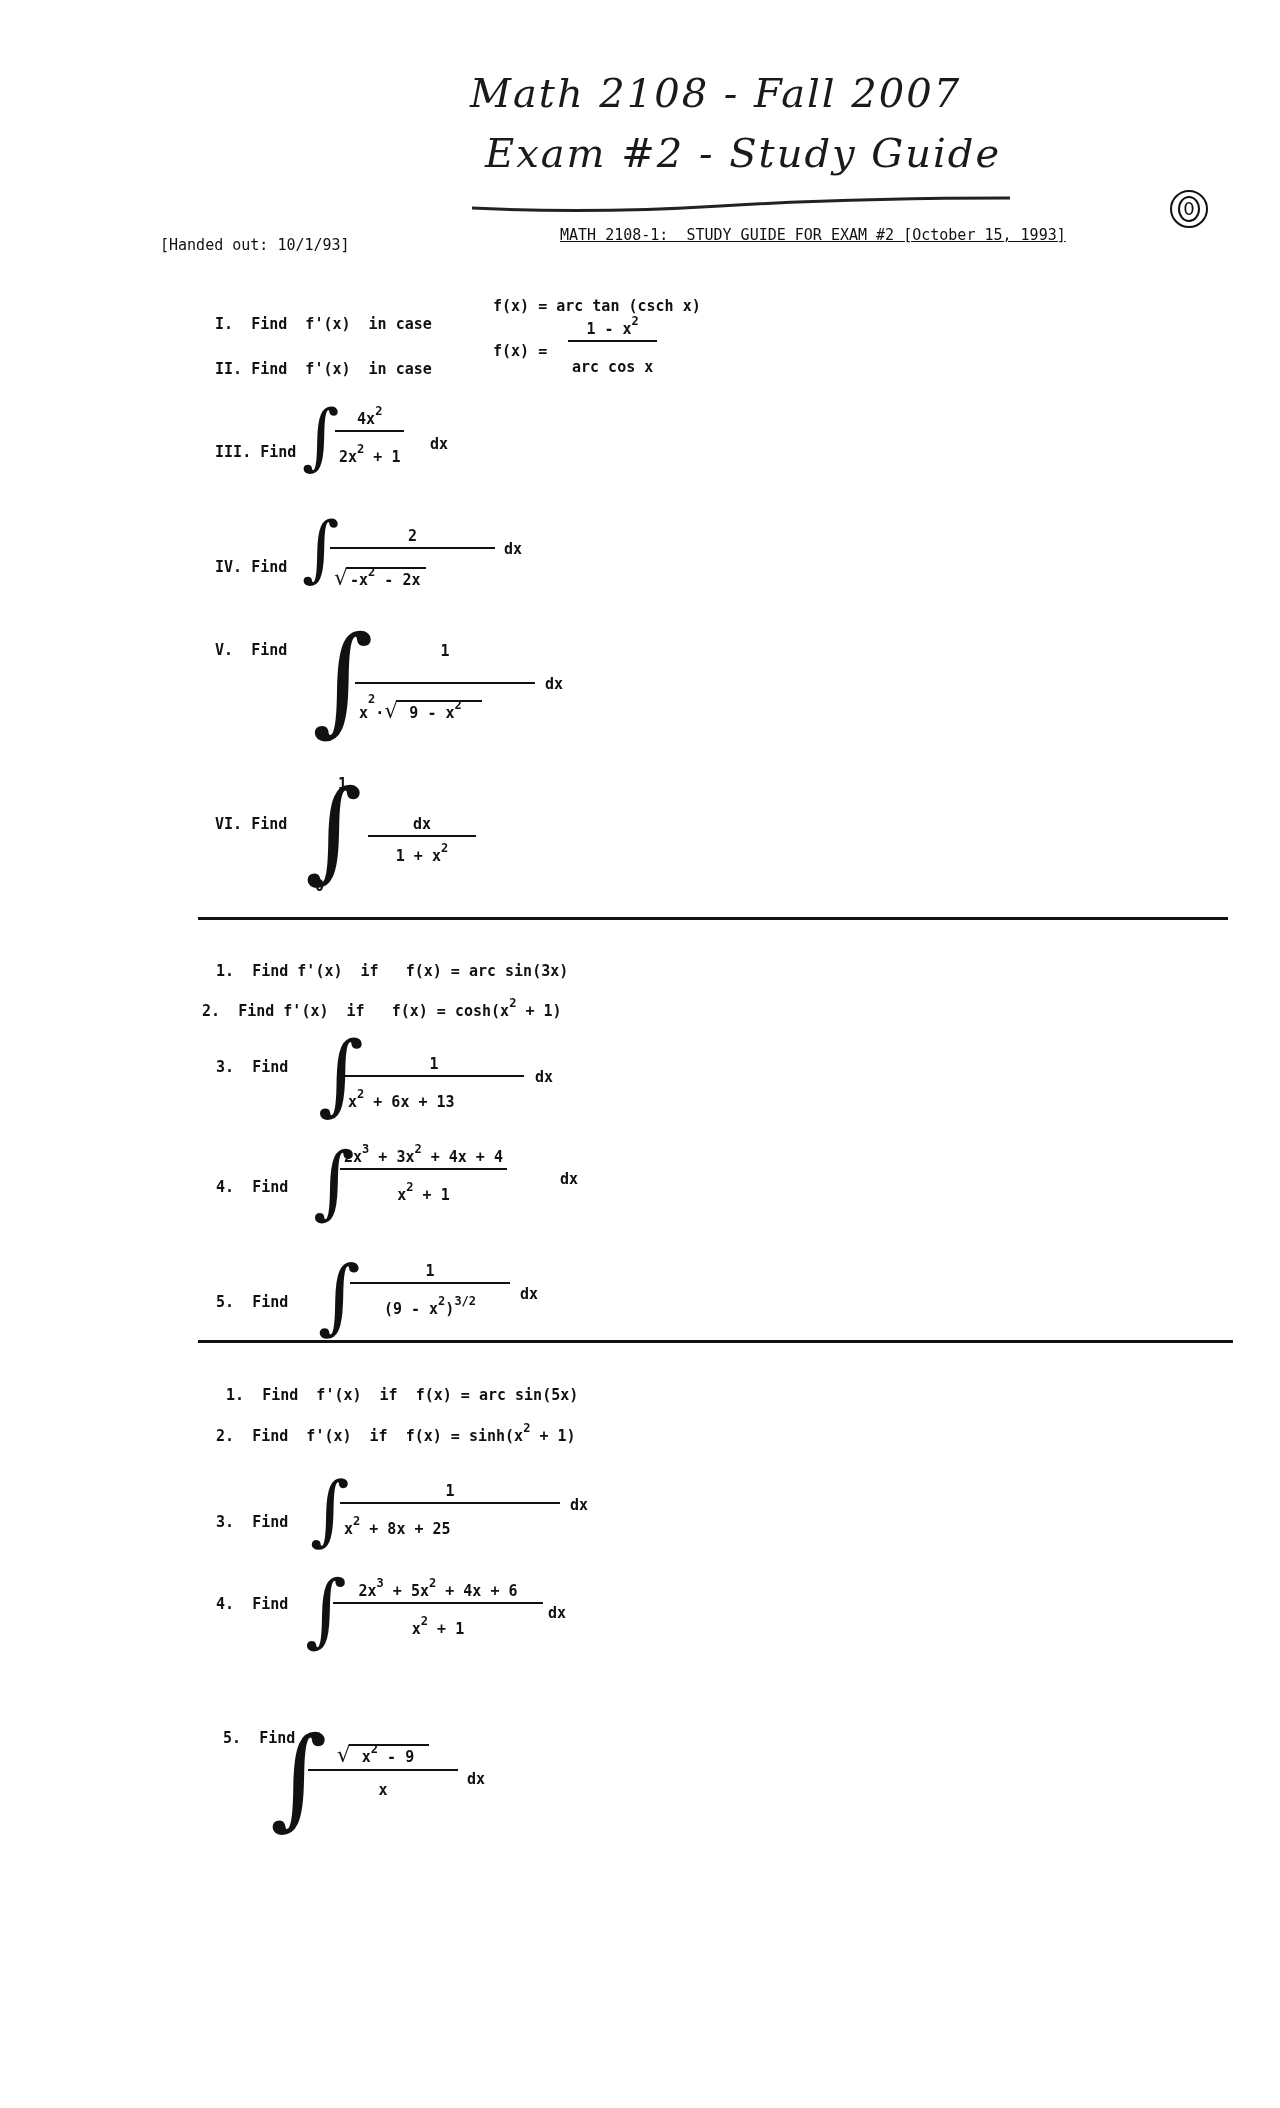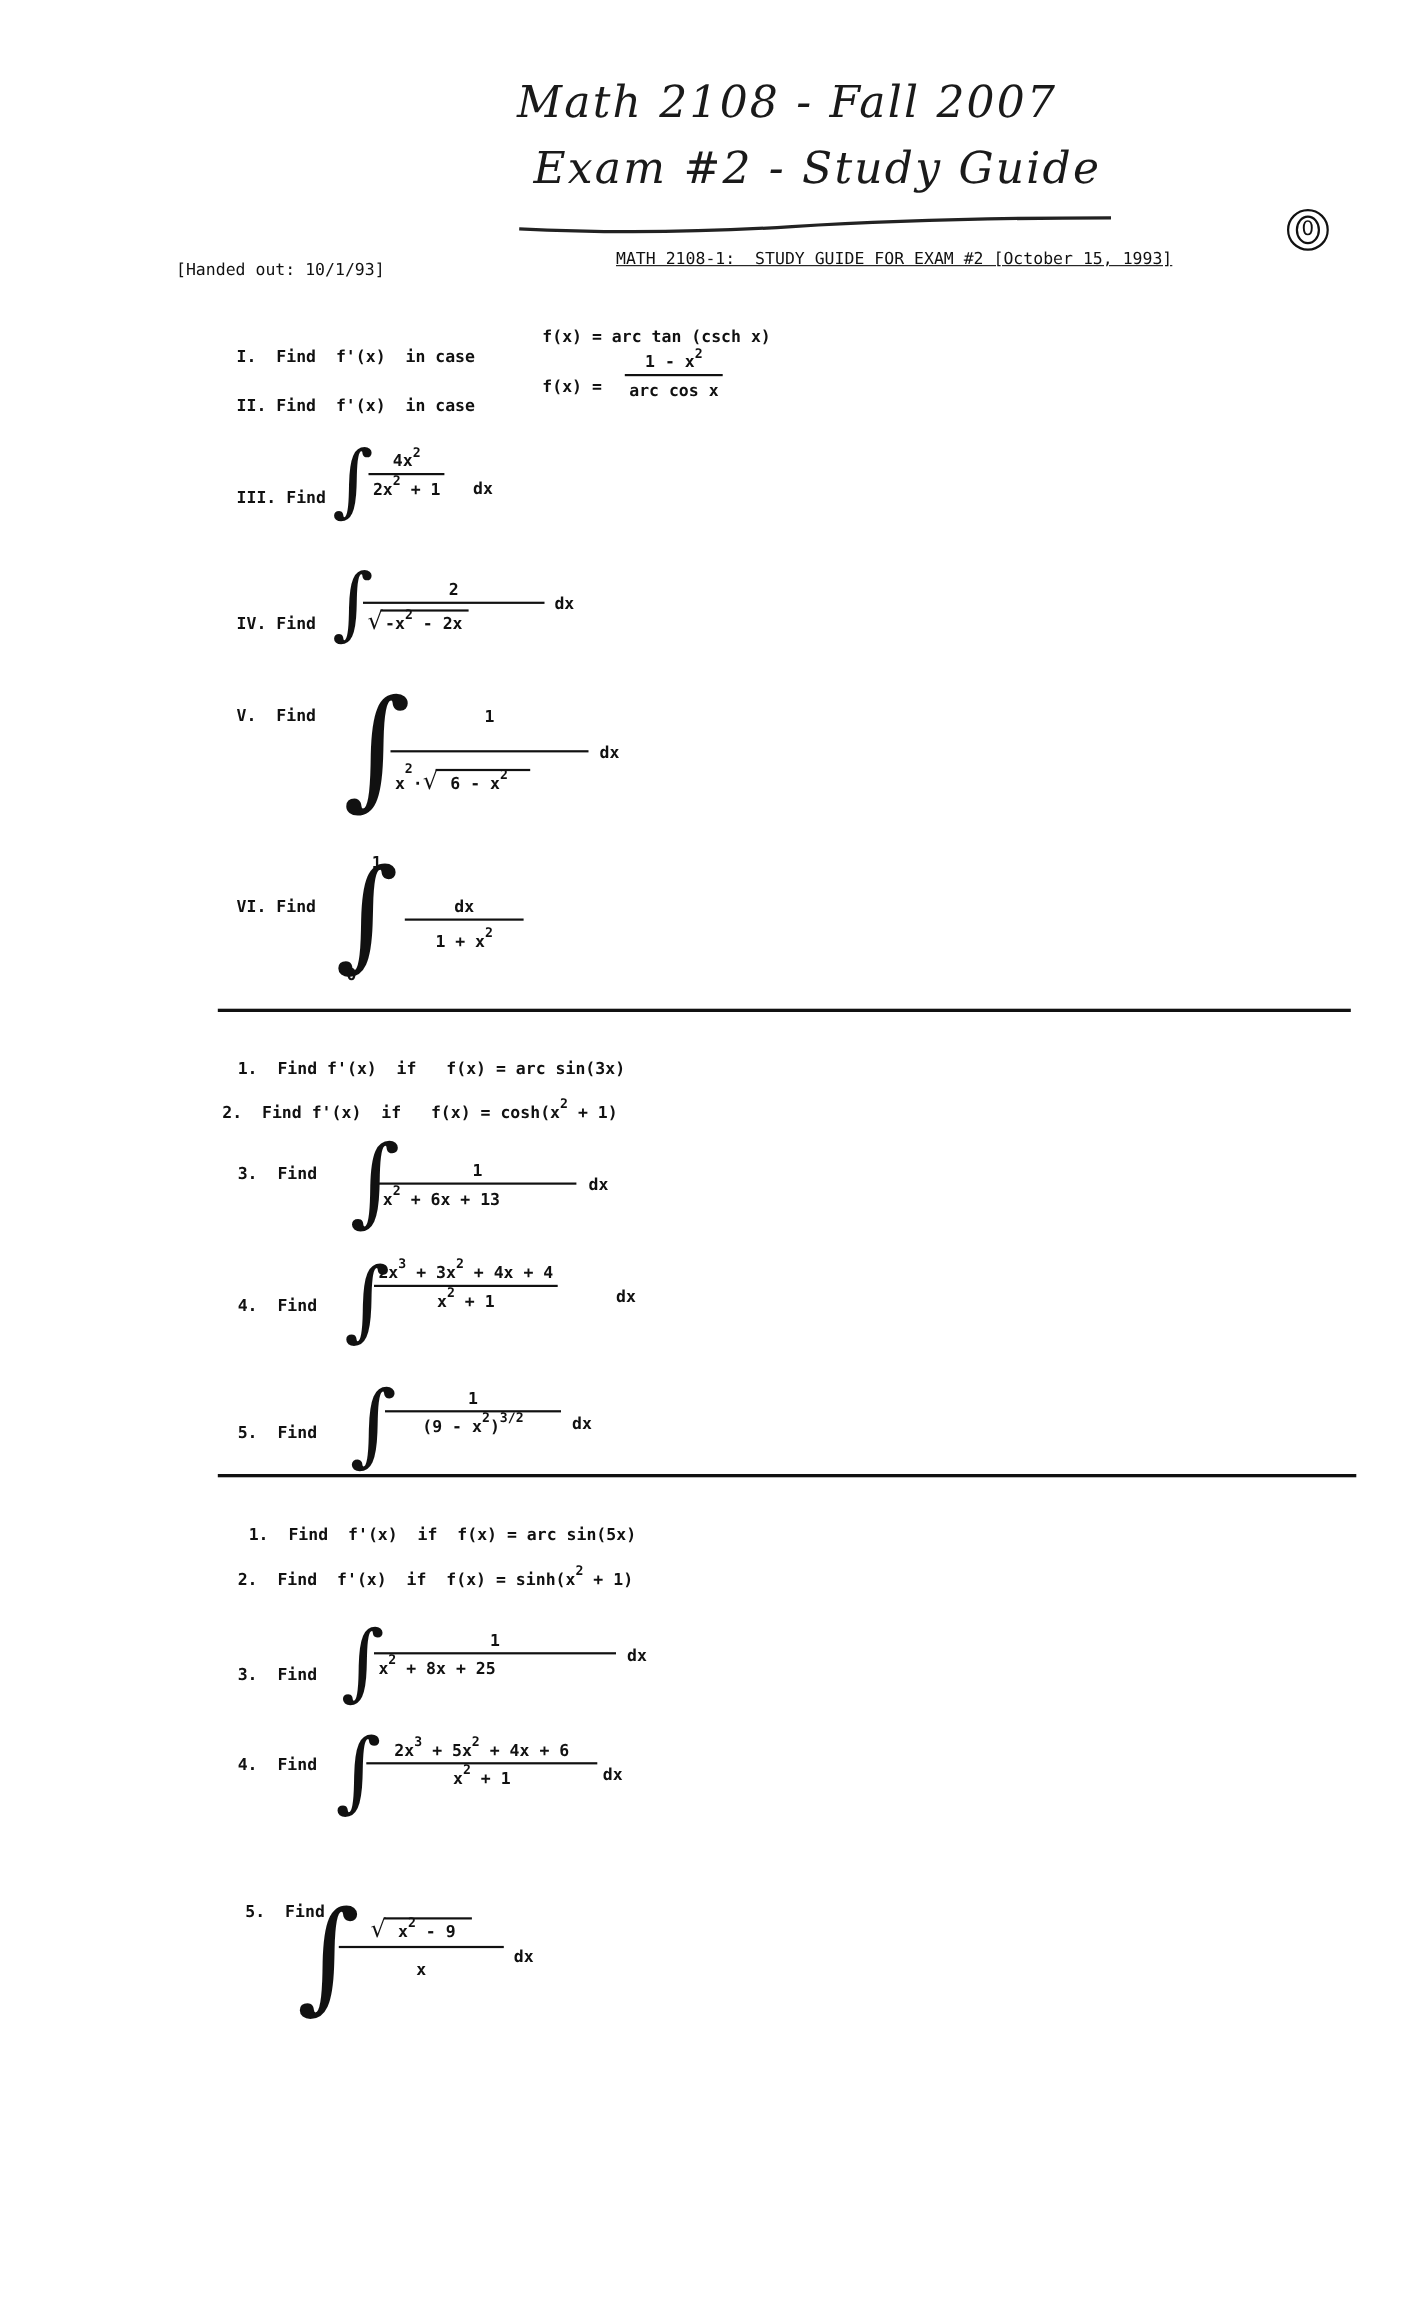--- a/index.html
+++ b/index.html
@@ -5,21 +5,21 @@
   html, body { margin:0; padding:0; background:#ffffff; }
   body { width:1280px; height:2108px; position:relative; overflow:hidden;
          font-family:"DejaVu Sans Mono","Liberation Mono",monospace; color:#111; }
   .abs { position:absolute; }
   .hand { font-family:"DejaVu Serif","Liberation Serif",serif; font-style:italic; font-size:40px; letter-spacing:2px; color:#1a1a1a; }
   .mono { font-family:"DejaVu Sans Mono","Liberation Mono",monospace; font-size:15px; font-weight:bold; white-space:pre; }
   .thin { font-weight:normal; font-size:15px; }
   .frac { position:absolute; display:flex; flex-direction:column; align-items:center; }
   .frac .num { padding:0 4px 2px; white-space:pre; }
   .frac .bar { height:2px; background:#111; width:100%; }
-  .frac .den { padding:4px 4px 0; white-space:pre; }
+  .frac .den { padding:16px 4px 0; white-space:pre; }
   .integral { position:absolute; font-family:"DejaVu Serif","Liberation Serif",serif; font-weight:normal; color:#111; line-height:1; }
   .rule { position:absolute; height:3px; background:#111; }
   sup { font-size:12px; vertical-align:top; position:relative; top:-6px; }
   .sqrt { border-top:2px solid #111; display:inline-block; padding:2px 6px 0 4px; position:relative; }
   .sqrt-sign { display:inline-block; font-family:"DejaVu Sans",sans-serif; font-weight:normal; font-size:22px; margin-right:-2px; }
 </style>
 </head>
 <body>
 
 <div class="abs hand" style="left:470px; top:70px;">Math 2108 - Fall 2007</div>
@@ -71,21 +71,21 @@
 </div>
 <div class="abs mono" style="left:504px; top:540px;">dx</div>
 
 <div class="abs mono" style="left:197px; top:623px;">
   <span>V.</span>  <span>Find</span>
 </div>
 <div class="integral" style="left:312px; top:620px; font-size:118px;">∫</div>
 <div class="frac mono" style="left:355px; top:642px; width:180px;">
   <div class="num" style="padding-bottom:22px;">1</div>
   <div class="bar"></div>
-  <div class="den" style="padding-top:14px; align-self:flex-start;"><span>x</span><sup>2</sup><span>·</span><span class="sqrt-sign">√</span><span class="sqrt" style="padding-right:20px;"><span> 6 - x</span><sup>2</sup></span></div>
+  <div class="den" style="padding-top:14px; align-self:flex-start;"><span>x</span><sup>2</sup><span>·</span><span class="sqrt-sign">√</span><span class="sqrt" style="padding-right:20px;"><span> 9 - x</span><sup>2</sup></span></div>
 </div>
 <div class="abs mono" style="left:545px; top:675px;">dx</div>
 
 <div class="abs mono" style="left:197px; top:797px;">
   <span>VI.</span> <span>Find</span>
 </div>
 <div class="integral" style="left:305px; top:775px; font-size:110px;">∫</div>
 <div class="abs mono" style="left:338px; top:775px;">1</div>
 <div class="abs mono" style="left:315px; top:877px;">0</div>
 <div class="frac mono" style="left:368px; top:815px; width:108px;">

